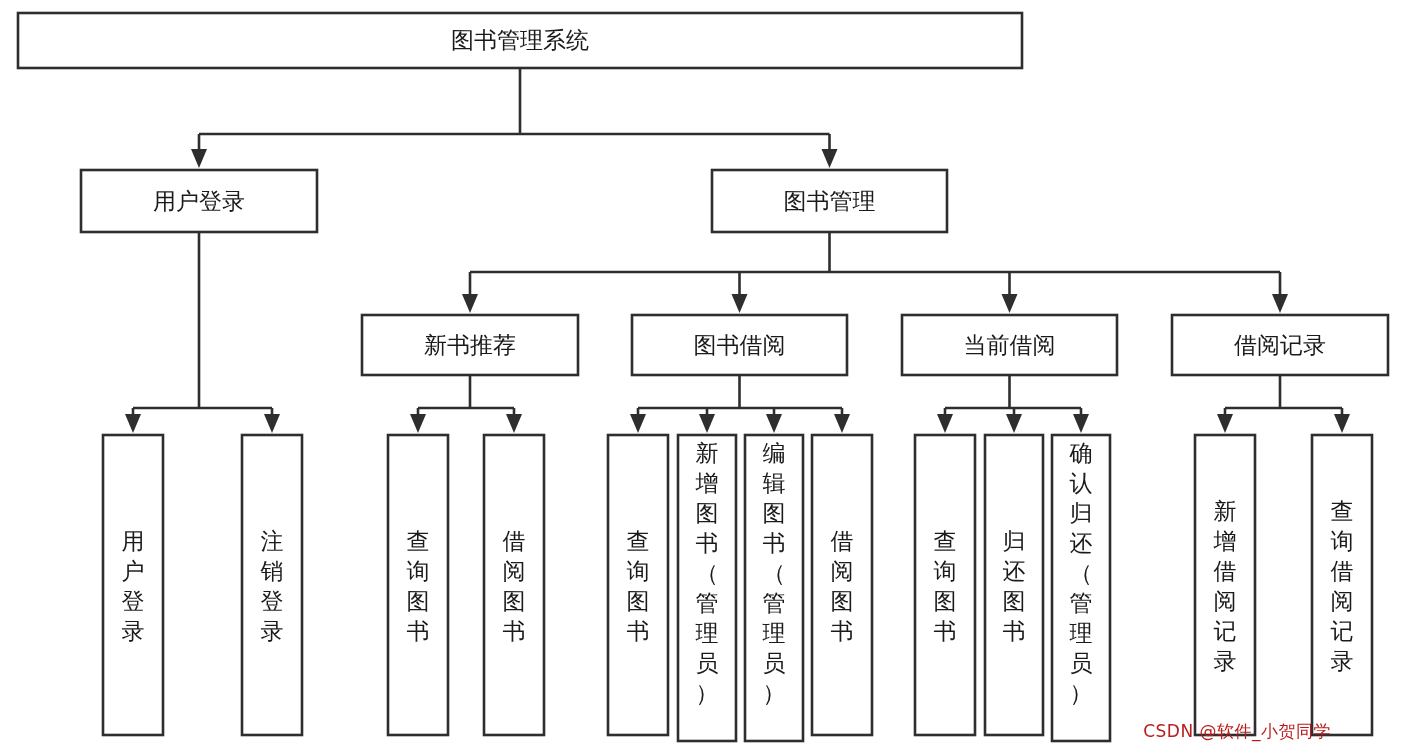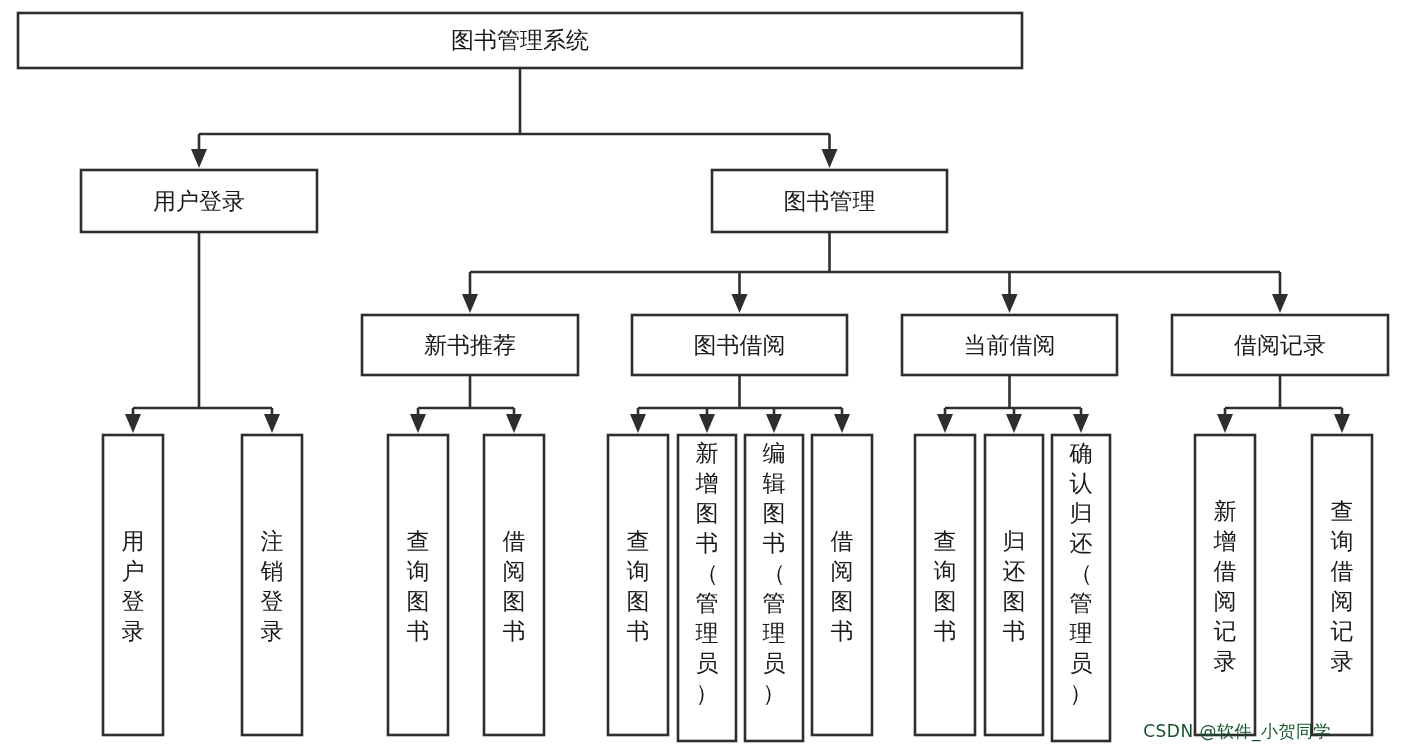--- a/index.html
+++ b/index.html
@@ -50,21 +50,21 @@
     font-size: 23px;
     fill: #1a1a1a;
     text-anchor: middle;
   }
   .watermark {
     position: absolute;
     right: 6px;
     bottom: 4px;
     font-family: "DejaVu Sans", "Liberation Sans", sans-serif;
     font-size: 17px;
-    color: #14532d;
+    color: #b91c1c;
     white-space: nowrap;
     letter-spacing: 0.5px;
     pointer-events: none;
   }
 </style>
 </head>
 <body>
 
 <div id="diagram-root">
   <svg id="flowchart" viewBox="0 0 1405 747">

